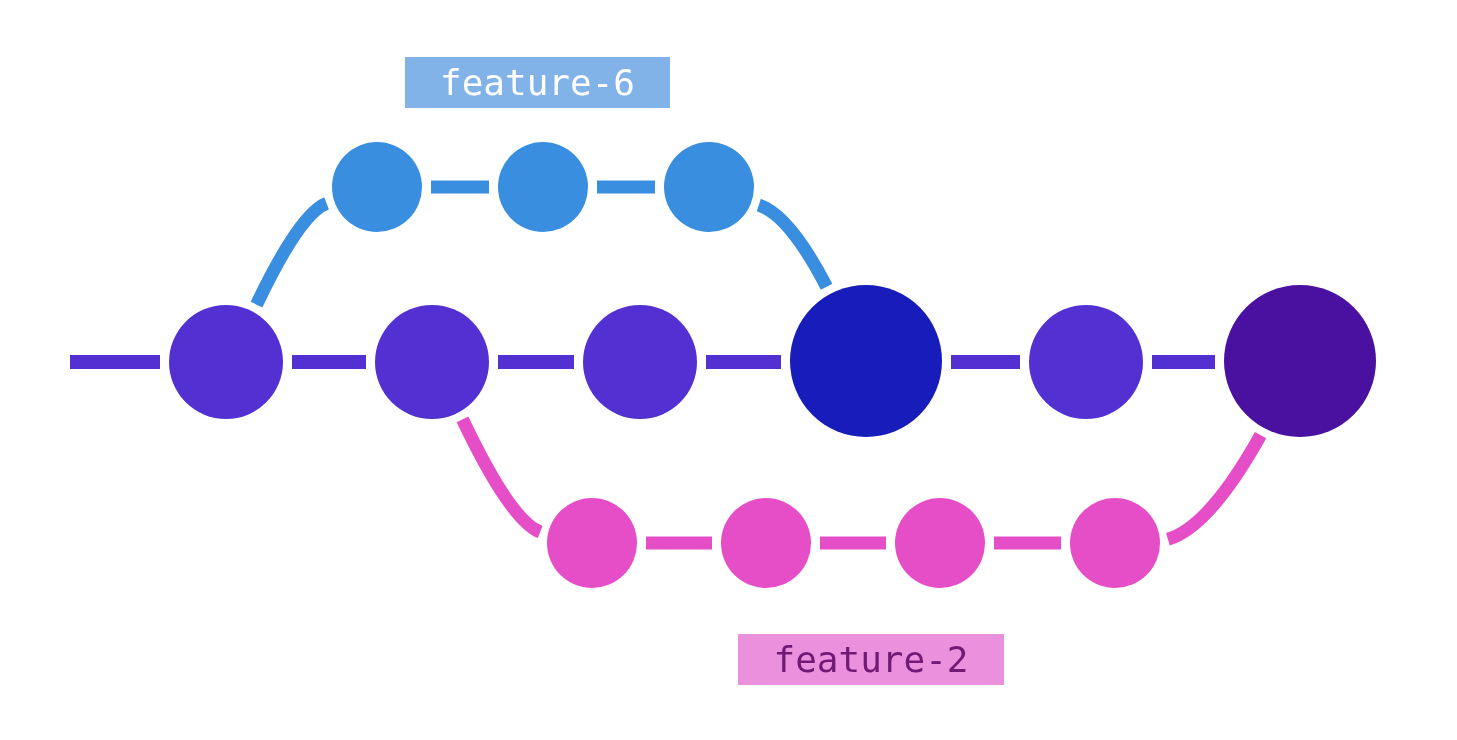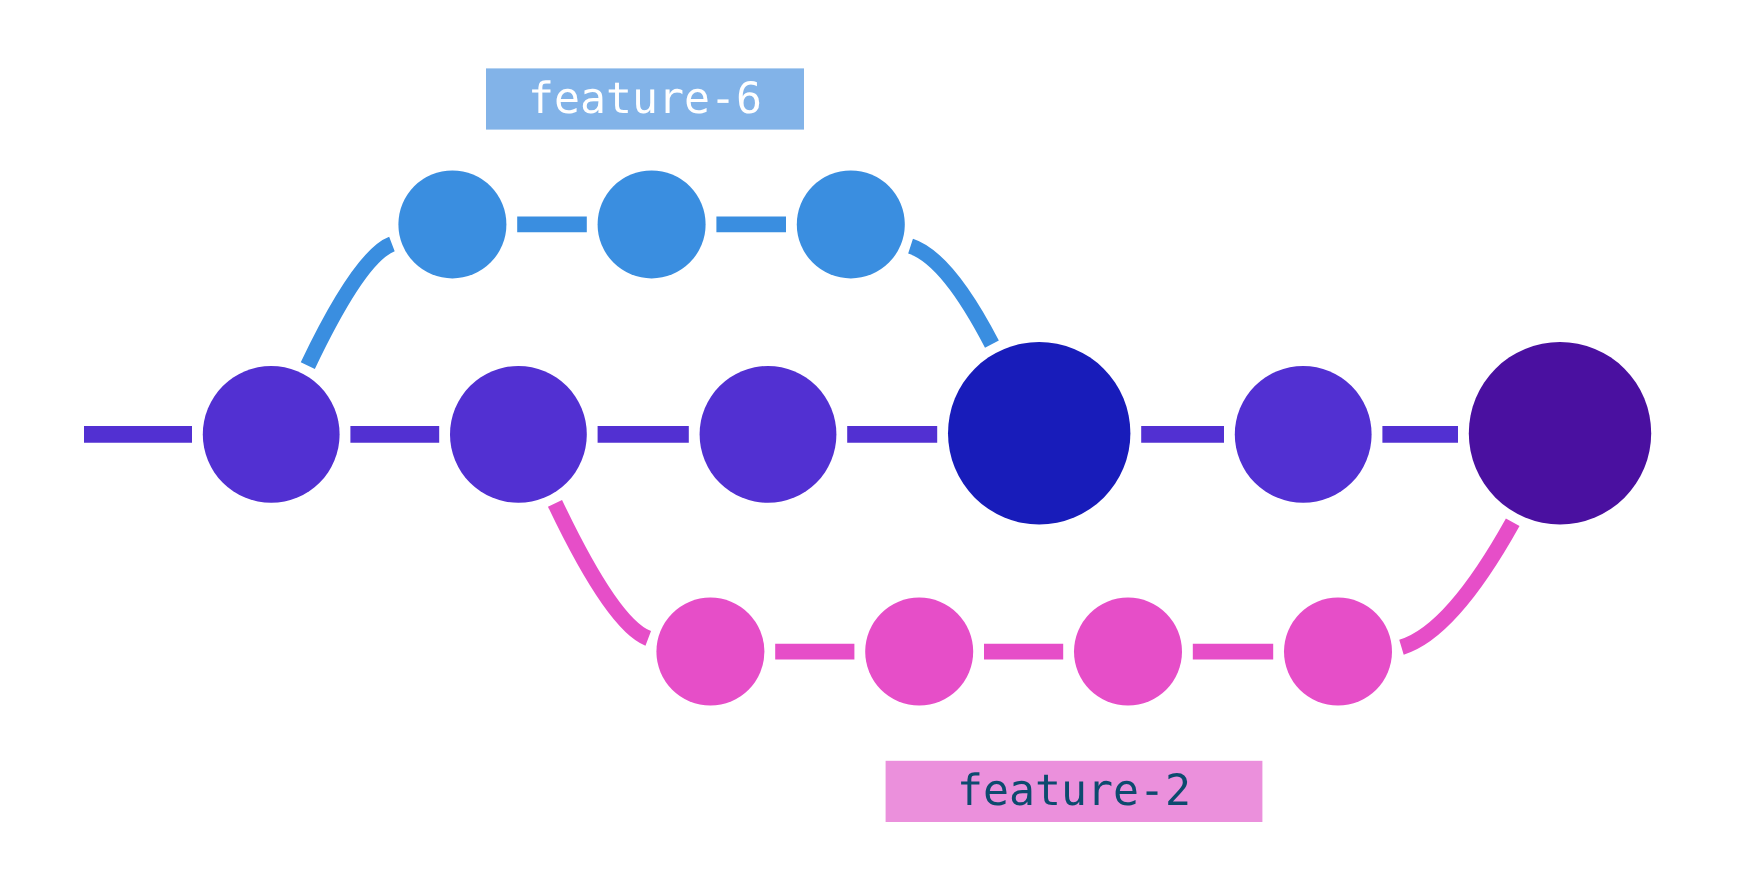--- a/index.html
+++ b/index.html
@@ -61,14 +61,14 @@
       <circle cx="640" cy="362" r="57" fill="#5230d2"></circle>
       <circle cx="866" cy="361" r="76" fill="#181cba"></circle>
       <circle cx="1086" cy="362" r="57" fill="#5230d2"></circle>
       <circle cx="1300" cy="361" r="76" fill="#4a10a0"></circle>
       <circle cx="592" cy="543" r="45" fill="#e64ec8"></circle>
       <circle cx="766" cy="543" r="45" fill="#e64ec8"></circle>
       <circle cx="940" cy="543" r="45" fill="#e64ec8"></circle>
       <circle cx="1115" cy="543" r="45" fill="#e64ec8"></circle>
     </svg>
   <div class="branch-label" id="label-feature1" style="left: 405px; top: 57px; width: 265px; height: 51px; background: rgb(130, 179, 232); color: rgb(255, 255, 255);">feature-6</div>
-  <div class="branch-label" id="label-feature2" style="left: 738px; top: 634px; width: 314px; height: 51px; background: rgb(235, 144, 220); color: #0c4a6e;">feature-2</div>
+  <div class="branch-label" id="label-feature2" style="left: 738px; top: 634px; width: 266px; height: 51px; background: rgb(235, 144, 220); color: #701a75;">feature-2</div>
 </div>
 
 </body></html>

